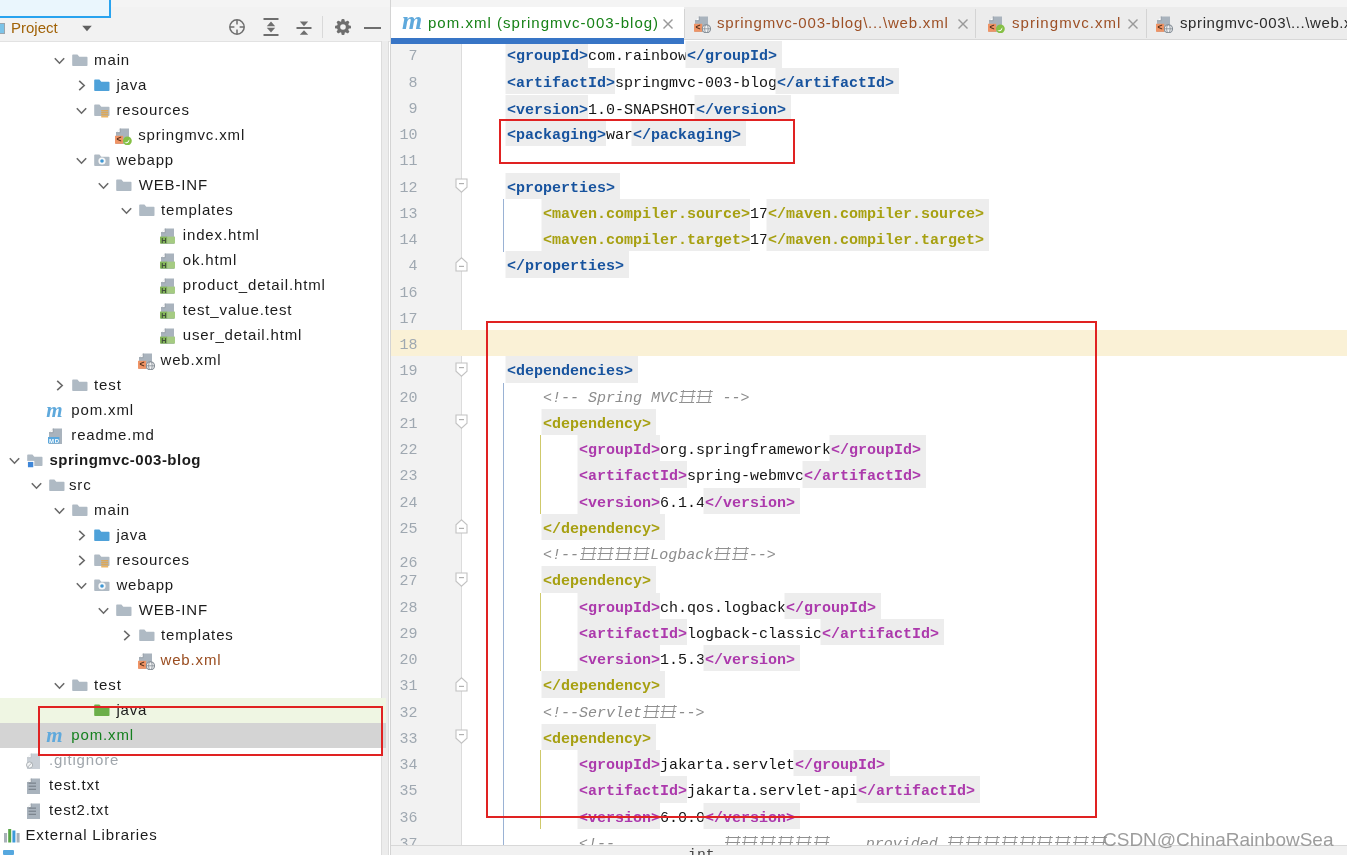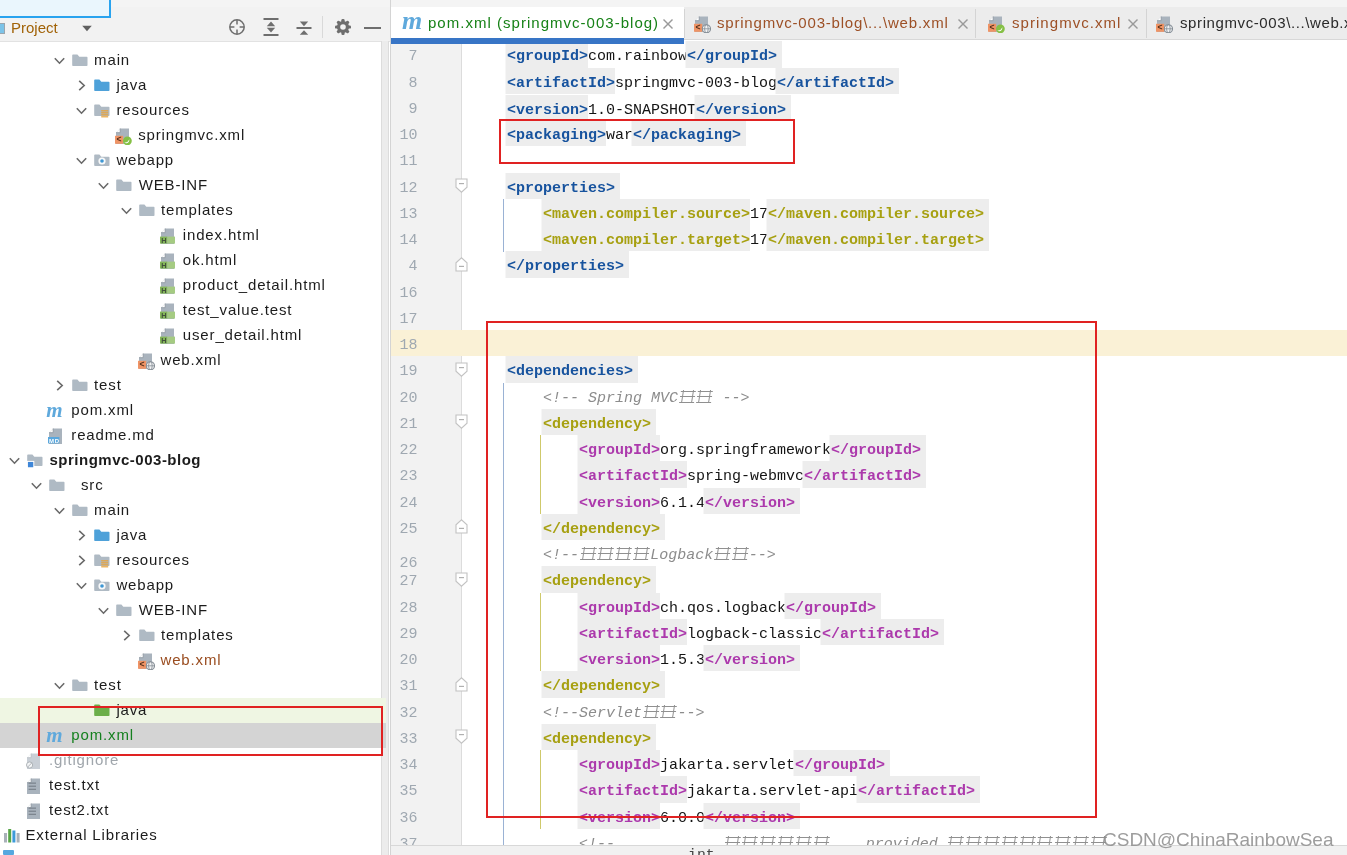--- a/index.html
+++ b/index.html
@@ -232,21 +232,21 @@
     </svg>
 <span class="tl" style="left:49.5px;font-weight:bold;letter-spacing:0.5px;">springmvc-003-blog</span>
 </div>
 <div class="tr" style="top:473.0px;">
 <svg style="position:absolute;left:30.3px;top:6px" width="13" height="13" viewBox="0 0 13 13">
       <polyline points="1.8,4.2 6.5,9.2 11.2,4.2" fill="none" stroke="#6a6a6a" stroke-width="1.6"></polyline>
     </svg>
 <svg style="position:absolute;left:49.3px;top:4.5px" width="17" height="15" viewBox="0 0 17 15">
       <path d="M1 2.5 h5.2 l1.9 2.3 h7.4 a0.8 0.8 0 0 1 0.8 0.8 v7.6 a0.8 0.8 0 0 1 -0.8 0.8 H1.8 a0.8 0.8 0 0 1 -0.8 -0.8 V3.3 a0.8 0.8 0 0 1 0.8 -0.8 z" fill="#afbac4" transform="translate(-0.8,-1)"></path>
     </svg>
-<span class="tl" style="left:81px;">src</span>
+<span class="tl" style="left:69px;">src</span>
 </div>
 <div class="tr" style="top:498.0px;">
 <svg style="position:absolute;left:52.6px;top:6px" width="13" height="13" viewBox="0 0 13 13">
       <polyline points="1.8,4.2 6.5,9.2 11.2,4.2" fill="none" stroke="#6a6a6a" stroke-width="1.6"></polyline>
     </svg>
 <svg style="position:absolute;left:71.6px;top:4.5px" width="17" height="15" viewBox="0 0 17 15">
       <path d="M1 2.5 h5.2 l1.9 2.3 h7.4 a0.8 0.8 0 0 1 0.8 0.8 v7.6 a0.8 0.8 0 0 1 -0.8 0.8 H1.8 a0.8 0.8 0 0 1 -0.8 -0.8 V3.3 a0.8 0.8 0 0 1 0.8 -0.8 z" fill="#afbac4" transform="translate(-0.8,-1)"></path>
     </svg>
 <span class="tl" style="left:94.1px;">main</span>
 </div>

